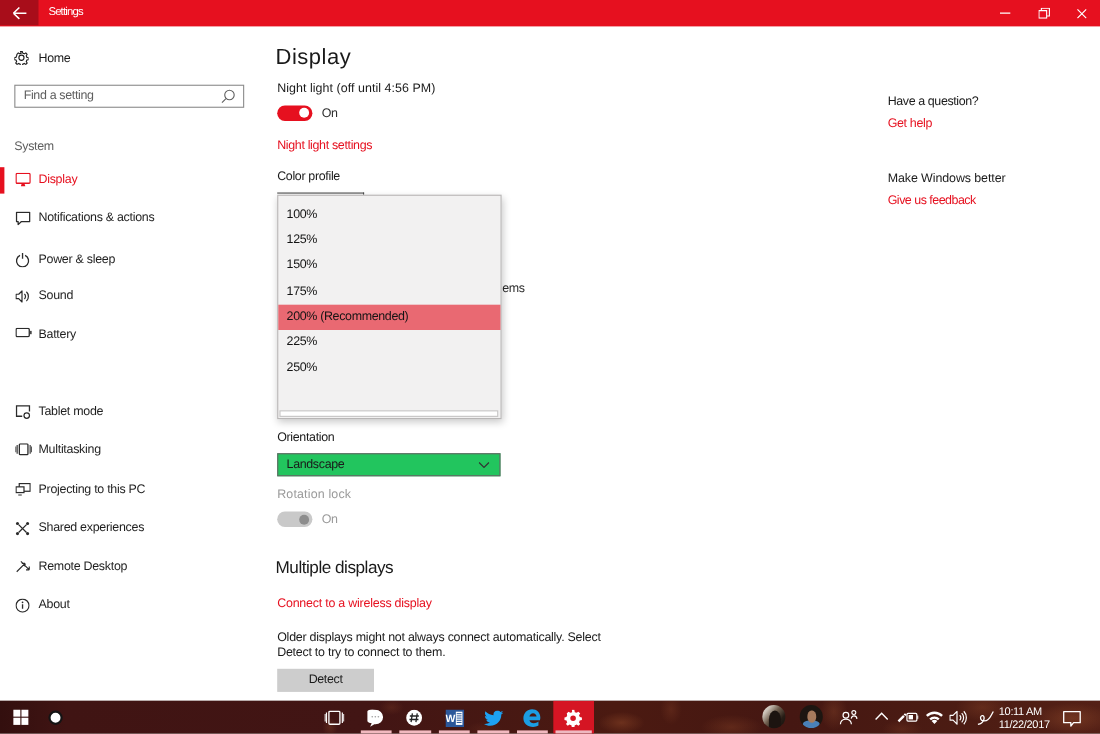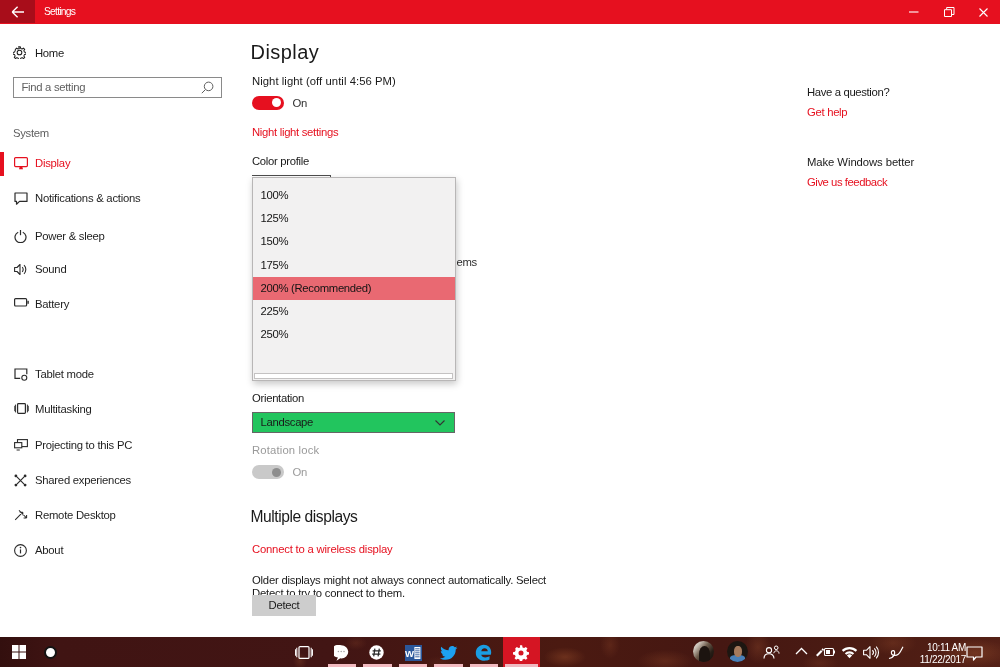--- a/index.html
+++ b/index.html
@@ -44,21 +44,21 @@
 #or-select{position:absolute;left:252px;top:412px;width:201px;height:19px;border:1px solid #666;background:#22c55e;}
 #or-select .val{position:absolute;left:7.5px;top:3px;font-size:11.3px;letter-spacing:-0.3px;}
 #or-select svg{position:absolute;right:9px;top:7px;}
 #rl-label{left:252px;top:443.5px;color:#9a9a9a;letter-spacing:0.15px;}
 #rl-toggle{left:251.5px;top:465px;background:#c9c9c9;}
 #rl-toggle .knob{background:#8d8d8d;}
 #rl-on{left:292.5px;top:466px;color:#9a9a9a;}
 #h-multi{left:250.5px;top:508px;font-size:15.6px;line-height:18px;letter-spacing:-0.44px;}
 #wireless{left:252px;top:543px;letter-spacing:-0.2px;}
 #older{left:252px;top:574px;line-height:13px;letter-spacing:-0.22px;}
-#detect{position:absolute;left:252px;top:595px;width:64px;height:21px;background:#cdcdcd;}
+#detect{position:absolute;left:252px;top:608px;width:88px;height:21px;background:#cdcdcd;}
 #detect span{position:absolute;left:50%;transform:translateX(-50%);top:3.5px;font-size:11.3px;letter-spacing:-0.3px;}
 
 #q1{left:807px;top:85.5px;letter-spacing:-0.35px;}
 #q2{left:807px;top:106px;}
 #q3{left:807px;top:155.5px;letter-spacing:-0.08px;}
 #q4{left:807px;top:176px;letter-spacing:-0.45px;}
 
 #taskbar{position:absolute;left:0;top:637px;width:1000px;height:30px;background:#3a1412;overflow:hidden;}
 #tbtex1{position:absolute;left:0;top:0;width:1000px;height:30px;
  background:
@@ -71,21 +71,21 @@
  radial-gradient(26px 12px at 820px 26px, rgba(160,85,50,0.20), rgba(0,0,0,0) 70%),
  radial-gradient(34px 18px at 893px 6px, rgba(180,95,55,0.22), rgba(0,0,0,0) 70%),
  radial-gradient(50px 20px at 975px 16px, rgba(195,110,60,0.28), rgba(0,0,0,0) 70%),
  radial-gradient(24px 10px at 440px 26px, rgba(150,75,45,0.15), rgba(0,0,0,0) 70%),
  linear-gradient(90deg, #330f0e 0px, #401413 60px, #421514 330px, #4b1a11 560px, #451712 720px, #4c1c13 880px, #542016 1000px);}
 #tsearch{position:absolute;left:35.5px;top:1px;width:246.5px;height:29px;background:#f3efee;}
 #tsearch .txt{position:absolute;left:28.5px;top:5.5px;font-size:10.5px;letter-spacing:-0.3px;color:#3c3c3c;}
 #cortana{position:absolute;left:44px;top:645.5px;width:13px;height:13px;border-radius:50%;border:2px solid #141414;box-sizing:border-box;background:#fff;}
 #settings-hl{position:absolute;left:503px;top:0;width:37px;height:30px;background:#d51523;}
 .underline{position:absolute;top:26.6px;height:3.4px;background:#f2bac0;}
-#clock{position:absolute;left:908px;top:4.5px;width:58px;color:#fff;font-size:10px;letter-spacing:-0.3px;text-align:right;line-height:12px;}
+#clock{position:absolute;left:908px;top:4.5px;width:58px;color:#fff;font-size:10px;letter-spacing:-0.3px;text-align:left;line-height:12px;}
 .av{position:absolute;top:3.5px;width:23px;height:23px;border-radius:50%;overflow:hidden;}
 </style>
 </head>
 <body>
 <div id="app">
 
   <div id="titlebar">
     <div id="backbtn">
       <svg class="abs" style="left:11px;top:5.5px" width="14" height="12" viewBox="0 0 14 12">
           <path d="M13 6 H1.5 M1.2 6 L6.6 0.8 M1.2 6 L6.6 11.2" stroke="#fff" stroke-width="1.4" fill="none"></path>

